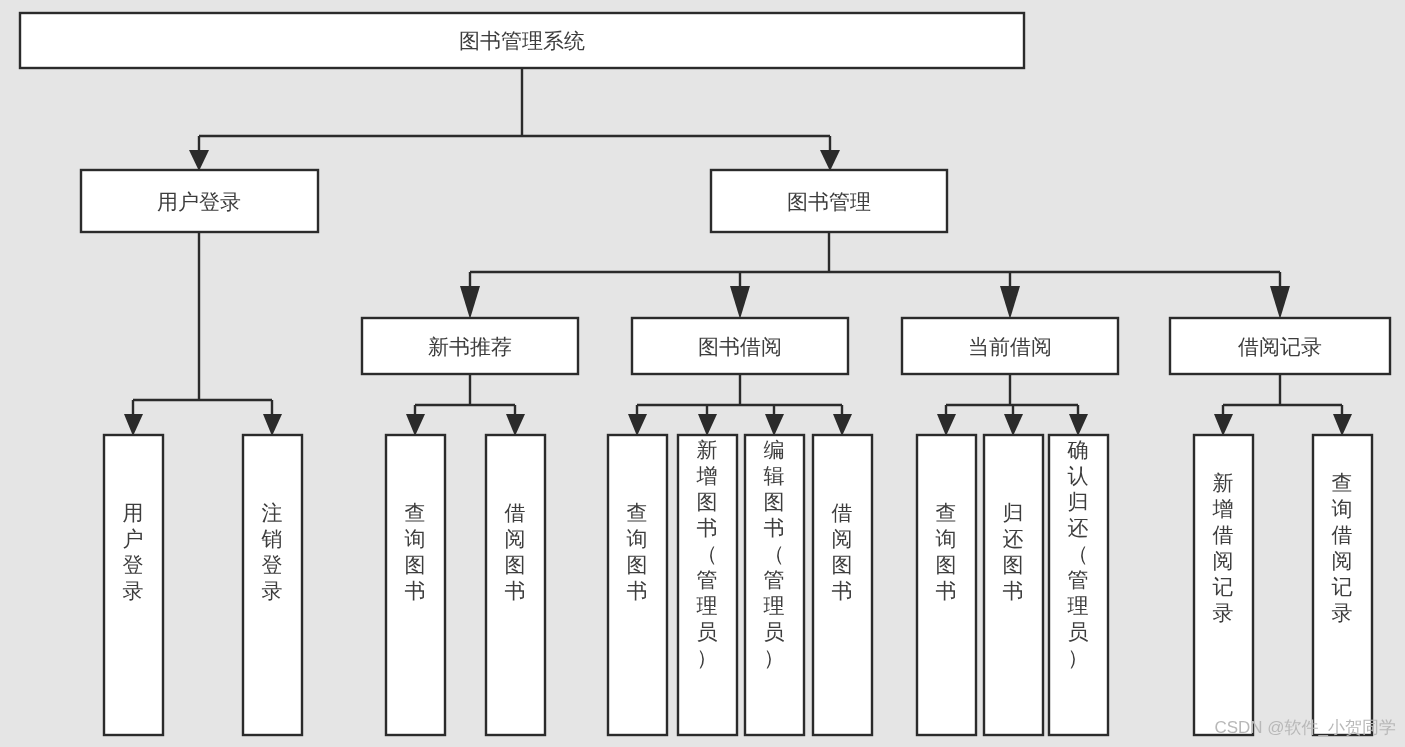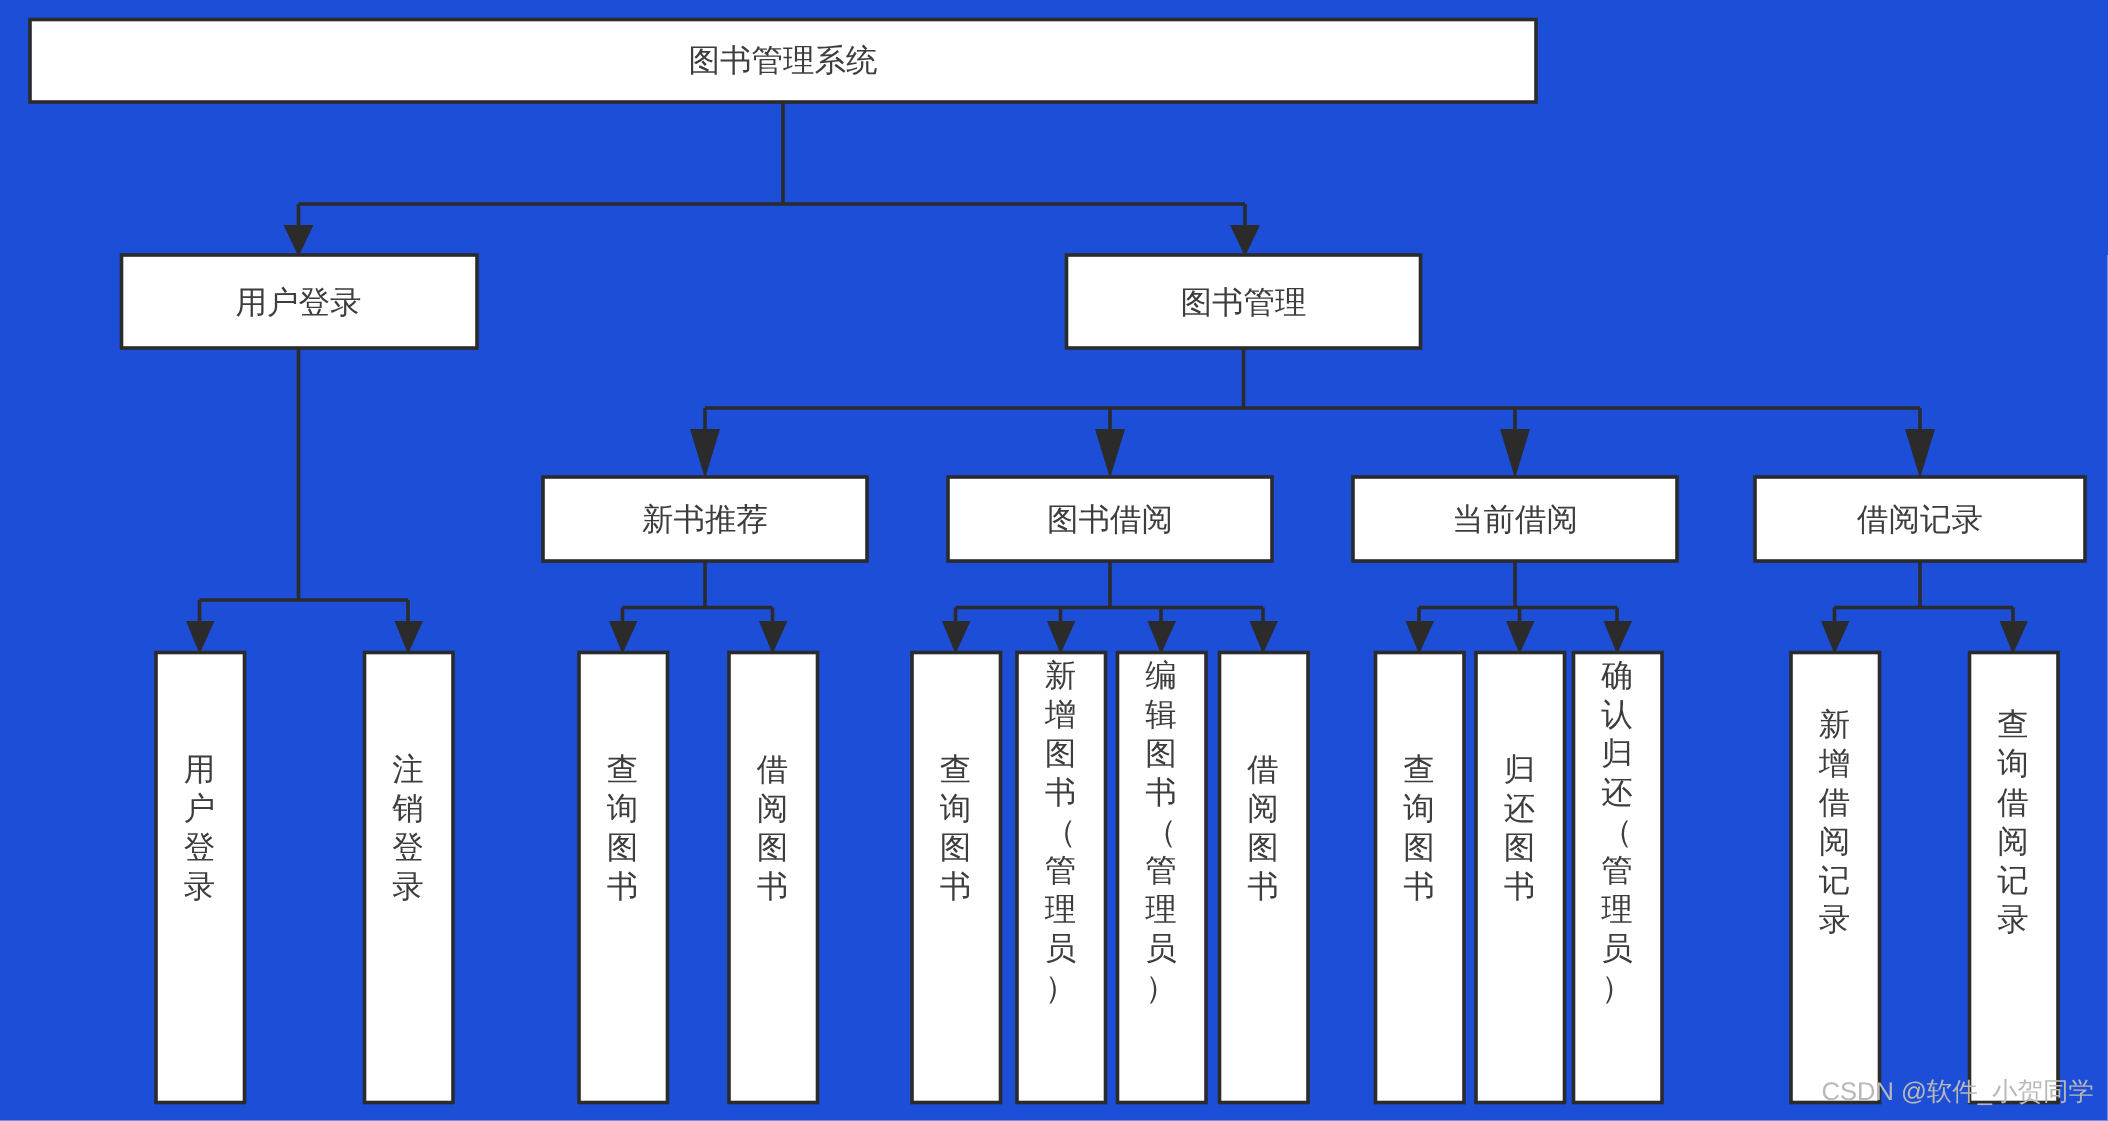--- a/index.html
+++ b/index.html
@@ -12,21 +12,21 @@
     width: 1405px;
     height: 747px;
     font-family: "Liberation Sans", "DejaVu Sans", sans-serif;
     overflow: hidden;
     position: relative;
   }
   #diagram-root {
     position: relative;
     width: 1405px;
     height: 747px;
-    background: #1d4ed8;
+    background: #e5e5e5;
   }
   svg#tree-svg {
     position: absolute;
     left: 0;
     top: 0;
     width: 1405px;
     height: 747px;
     display: block;
   }
   .node-box {

